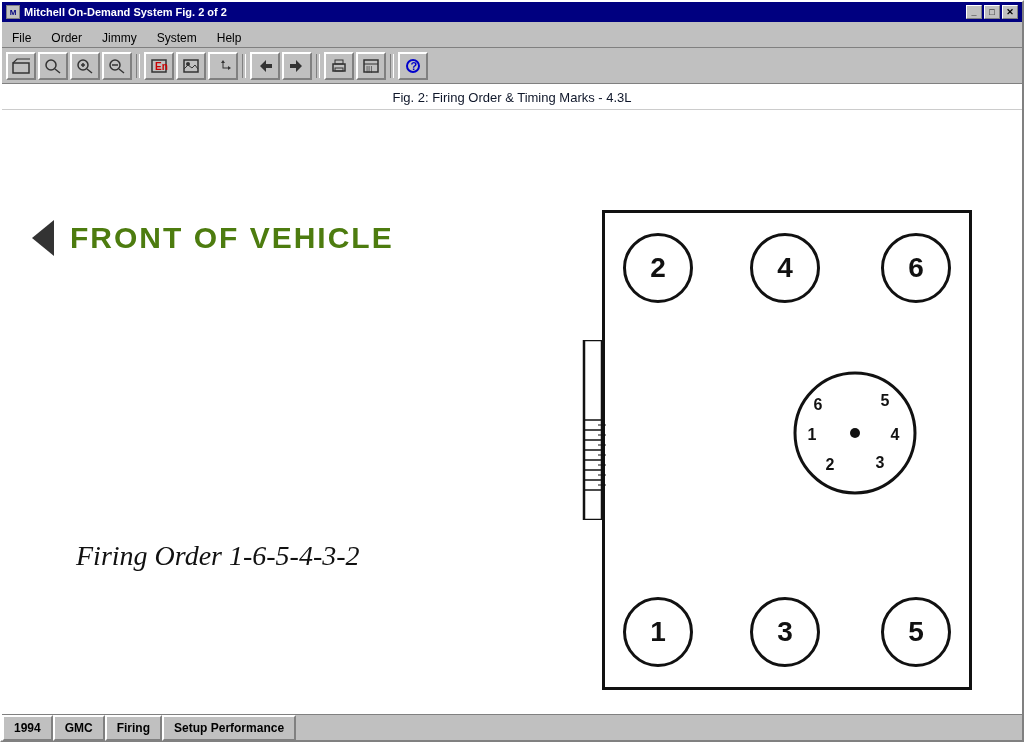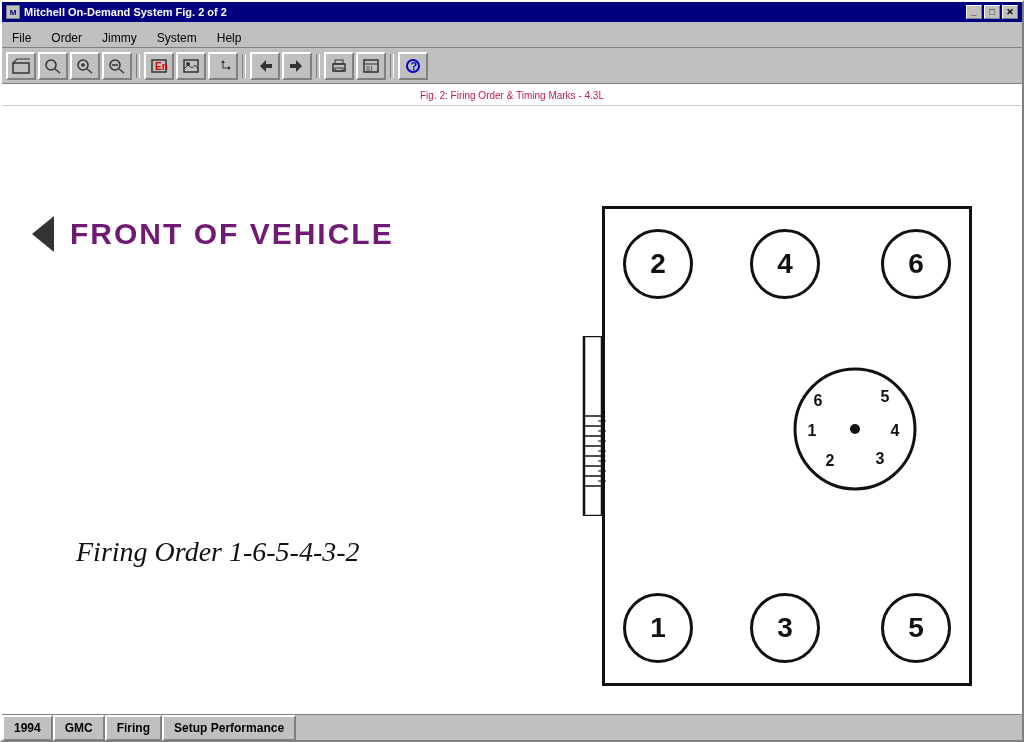--- a/index.html
+++ b/index.html
@@ -121,22 +121,22 @@
     .toolbar-separator {
       width: 4px;
       height: 24px;
       border-left: 1px solid #808080;
       border-right: 1px solid #ffffff;
       margin: 0 2px;
     }
 
     .figure-title {
       text-align: center;
-      color: #be185d;
-      font-size: 10px;
+      color: #0f172a;
+      font-size: 13px;
       padding: 6px 0 4px 0;
       border-bottom: 1px solid #ccc;
       background: white;
     }
 
     .content-area {
       flex: 1;
       background: white;
       position: relative;
       overflow: hidden;
@@ -156,21 +156,21 @@
       height: 0;
       border-top: 18px solid transparent;
       border-bottom: 18px solid transparent;
       border-right: 22px solid #333;
     }
 
     .front-label {
       font-size: 30px;
       font-weight: bold;
       letter-spacing: 2px;
-      color: #701a75;
+      color: #4d7c0f;
       font-family: 'Arial Black', Arial, sans-serif;
     }
 
     .firing-order {
       position: absolute;
       top: 430px;
       left: 40px;
       font-size: 28px;
       font-style: italic;
       color: #111;

